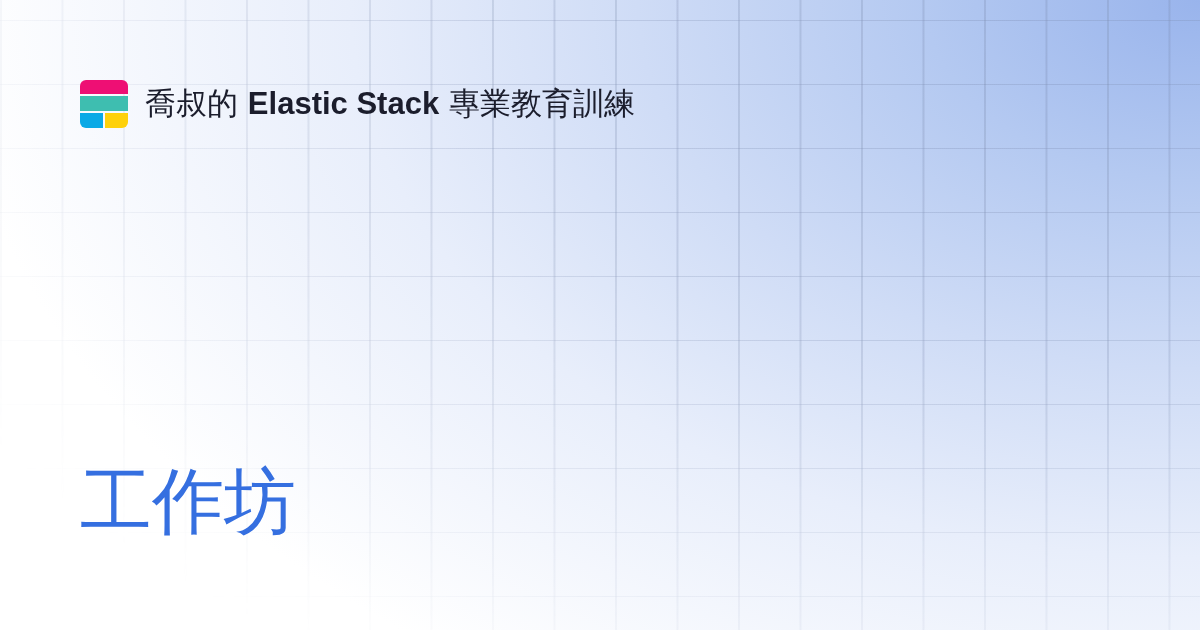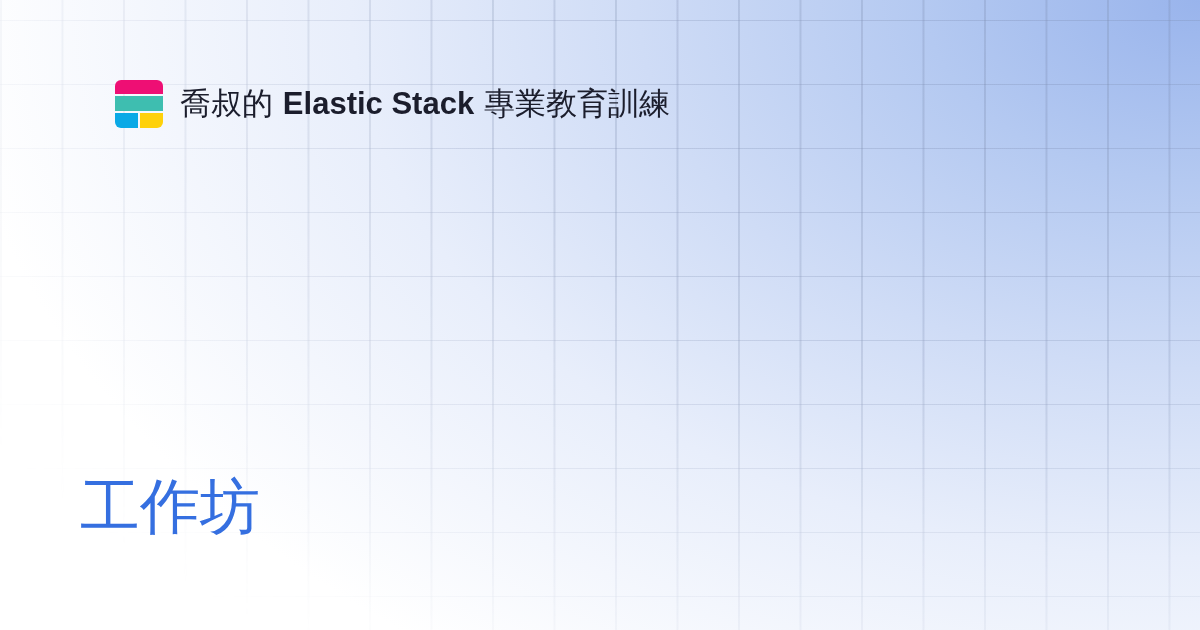--- a/index.html
+++ b/index.html
@@ -19,40 +19,40 @@
     background-image:
       linear-gradient(to right, rgba(120,135,170,0.28) 1.5px, transparent 1.5px),
       linear-gradient(to bottom, rgba(120,135,170,0.28) 1.5px, transparent 1.5px);
     background-size: 61.5px 64px;
     background-position: 0px 20px;
     -webkit-mask-image: radial-gradient(ellipse 1250px 760px at 1000px 60px, #000 0%, rgba(0,0,0,0.85) 40%, rgba(0,0,0,0.35) 70%, transparent 95%);
     mask-image: radial-gradient(ellipse 1250px 760px at 1000px 60px, #000 0%, rgba(0,0,0,0.85) 40%, rgba(0,0,0,0.35) 70%, transparent 95%);
   }
   .header {
     position: absolute; left: 80px; top: 80px; height: 48px;
-    display: flex; align-items: center; gap: 17px; margin-left: 35px;
+    display: flex; align-items: center; gap: 17px;
   }
   .logo {
     width: 48px; height: 48px; position: relative;
     border-radius: 6px; overflow: hidden;
   }
   .logo .seg { position: absolute; }
   .logo .pink { left: 0; top: 0; width: 48px; height: 14px; }
   .logo .teal { left: 0; top: 16px; width: 48px; height: 15px; }
   .logo .blue { left: 0; top: 33px; width: 23px; height: 15px; }
   .logo .yellow { left: 25px; top: 33px; width: 23px; height: 15px; }
   .title {
     font-size: 31px; color: #1b1d2c; white-space: nowrap; letter-spacing: 0px;
     font-family: "DejaVu Sans", "Liberation Sans", sans-serif;
   }
   .title .bold { font-weight: 700; font-family: "Liberation Sans", sans-serif; }
   .headline {
     position: absolute; left: 80px; top: 452px;
-    font-size: 60px; line-height: 110px; color: #356fe0;
-    font-family: Liberation Serif, serif; letter-spacing: 0px;
+    font-size: 72px; line-height: 110px; color: #356fe0;
+    font-family: Liberation Mono, monospace; letter-spacing: 0px;
   }
 </style>
 </head>
 <body>
 
 <div class="bg"></div>
 <div class="grid"></div>
 
 <div class="header">
   <div class="logo">

